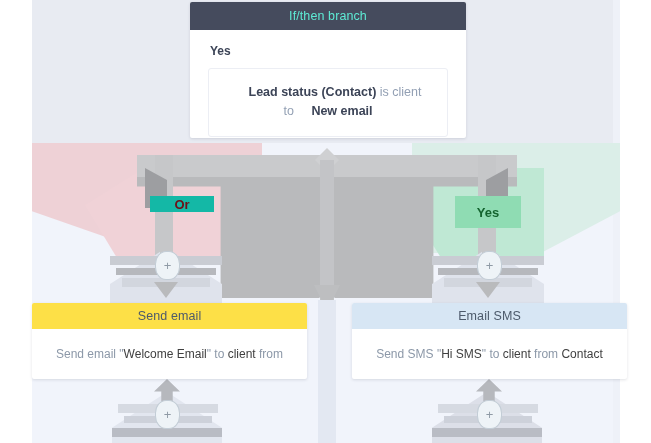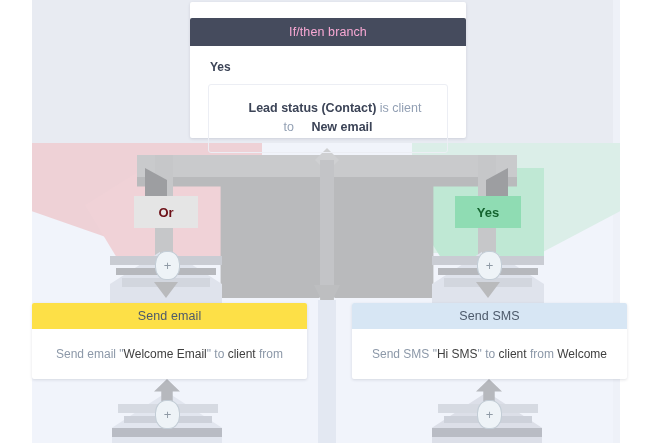--- a/index.html
+++ b/index.html
@@ -95,21 +95,21 @@
   }
 
   
   .card{position:absolute;background:#ffffff;box-shadow:0 1px 3px rgba(40,50,70,.14);z-index:20;}
   .card-head{
     display:flex;align-items:center;justify-content:center;
     font-size:12.5px;letter-spacing:.1px;
   }
   .branch-card{left:190px;top:2px;width:276px;height:136px;border-radius:2px;}
   .branch-head{
-    height:28px;background:#454b5d;color:#f9a8d4;border-radius:2px 2px 0 0;margin-top:16px;
+    height:28px;background:#454b5d;color:#5eead4;border-radius:2px 2px 0 0;
   }
   .branch-body{padding:14px 18px 0 18px;}
   .branch-yes-label{
     font-size:12px;font-weight:bold;color:#3c4457;margin:0 0 10px 2px;
   }
   .cond-box{
     border:1px solid #eceef4;border-radius:3px;padding:14px 22px;
     text-align:center;font-size:12.5px;line-height:1.55;color:#93a0b4;
   }
   .cond-box b{color:#3c4457;font-weight:bold;padding-left:14px;}
@@ -124,21 +124,21 @@
     padding:0 14px;font-size:12px;color:#8c98a8;text-align:center;
     white-space:nowrap;overflow:hidden;
   }
   .action-body b{color:#404040;font-weight:normal;}
 
   
   .badge{
     position:absolute;display:flex;align-items:center;justify-content:center;
     font-size:13px;font-weight:bold;z-index:25;
   }
-  .badge-or{left:134px;top:196px;width:64px;height:32px;background:#e5e5e5;color:#6d1118;}
+  .badge-or{left:150px;top:196px;width:64px;height:16px;background:#14b8a6;color:#6d1118;}
   .badge-yes{left:455px;top:196px;width:66px;height:32px;background:#8fdcb3;color:#14642f;}
 
   .edge-strip{position:absolute;left:613px;top:0;width:7px;height:443px;background:#eef1f8;}
 </style>
 </head>
 <body>
 
 <div class="canvas">
 
   <div class="canvas-bg"></div>
@@ -207,24 +207,24 @@
     <div class="card-head head-email">
       <span>Send email</span>
     </div>
     <div class="action-body">
         <div><span>Send email "</span><b>Welcome Email</b><span>" to </span><b>client</b><span> from</span></div>
       </div>
   </div>
 
   <div class="card action-card card-sms">
     <div class="card-head head-sms">
-      <span>Send SMS</span>
+      <span>Email SMS</span>
     </div>
     <div class="action-body">
-        <div><span>Send SMS "</span><b>Hi SMS</b><span>" to </span><b>client</b><span> from </span><b>Welcome</b></div>
+        <div><span>Send SMS "</span><b>Hi SMS</b><span>" to </span><b>client</b><span> from </span><b>Contact</b></div>
       </div>
   </div>
 
   <div class="fan fan-bl"></div>
   <div class="bar-h" style="left:118px;top:404px;width:100px;background:#d6dae2;"></div>
   <div class="bar-h2" style="left:124px;top:416px;width:88px;background:#cdd1da;"></div>
   <div class="bar-h" style="left:112px;top:428px;width:110px;background:#b9bcc4;"></div>
   <div class="arrow-up" style="left:154px;top:379px;"></div>
   <div class="plus-btn" style="left:155px;top:400px;">
     <span>+</span>

